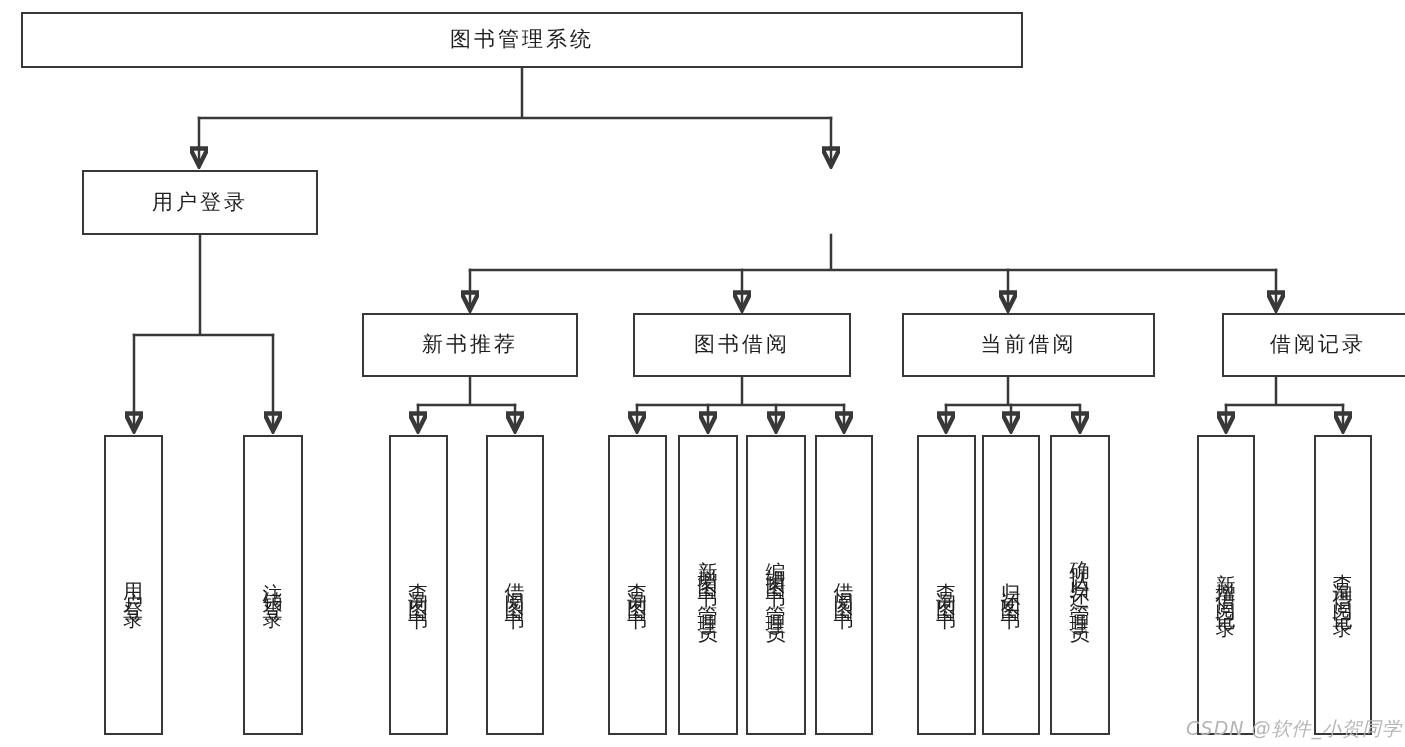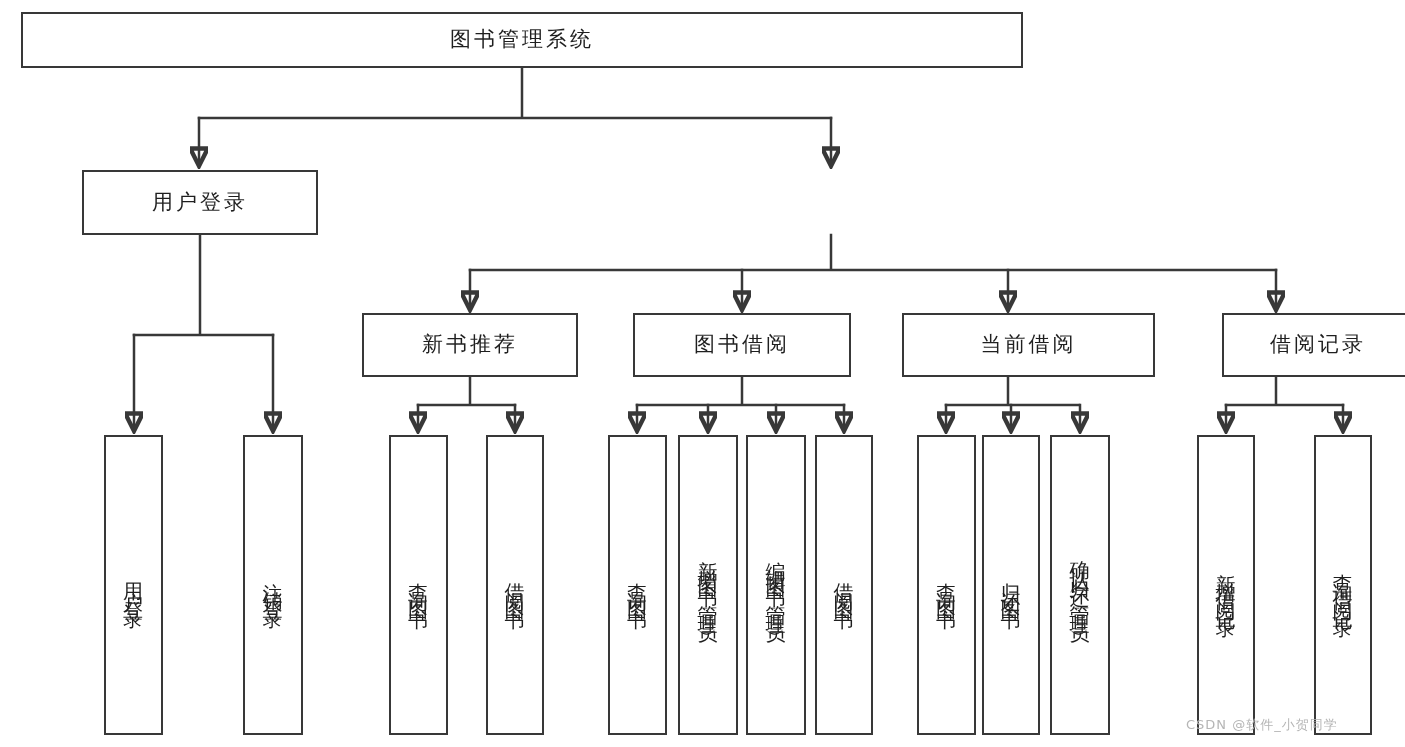--- a/index.html
+++ b/index.html
@@ -51,24 +51,25 @@
     color: #1f1f1f;
     letter-spacing: 9px;
     white-space: nowrap;
     line-height: 1;
   }
   .watermark {
     position: absolute;
     left: 1186px;
     top: 716px;
     z-index: 5;
-    font-size: 13px;
+    font-size: 19px;
     color: #b5b5b5;
     letter-spacing: 1px;
     white-space: nowrap;
+    font-style: italic;
   }
 </style>
 </head>
 <body>
 
 <div class="stage">
 
   <svg class="connectors" width="1405" height="747" viewBox="0 0 1405 747">
     <defs>
       <marker id="arr" viewBox="0 0 10 10" refX="10" refY="5" markerWidth="9" markerHeight="7" orient="auto">

